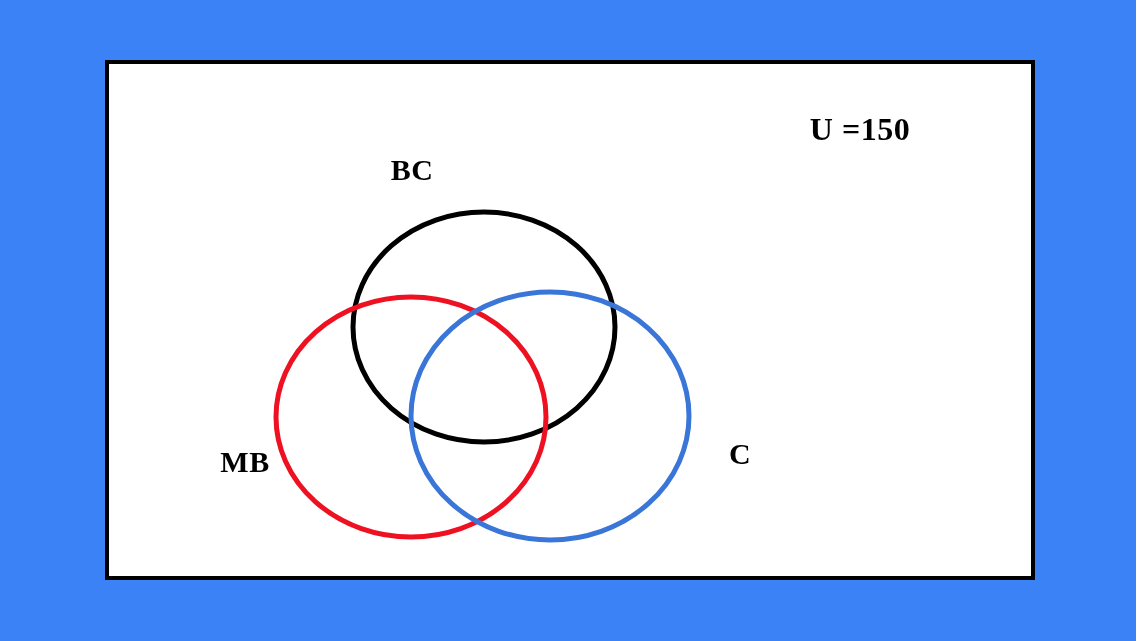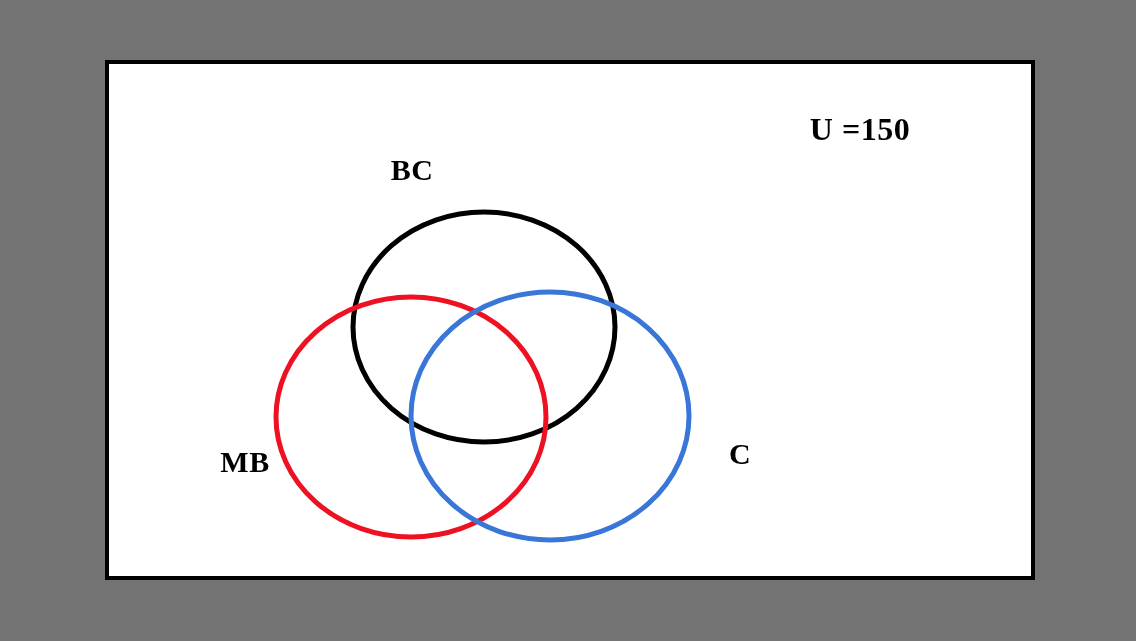--- a/index.html
+++ b/index.html
@@ -11,21 +11,21 @@
     width: 1140px;
     height: 641px;
     background: #ffffff;
     font-family: "Liberation Serif", serif;
     overflow: hidden;
   }
   #diagram-root {
     position: relative;
     width: 1136px;
     height: 641px;
-    background: #737373;
+    background: #3b82f6;
   }
   #venn-svg {
     position: absolute;
     top: 0;
     left: 0;
     width: 1140px;
     height: 641px;
     display: block;
   }
   .venn-label {

